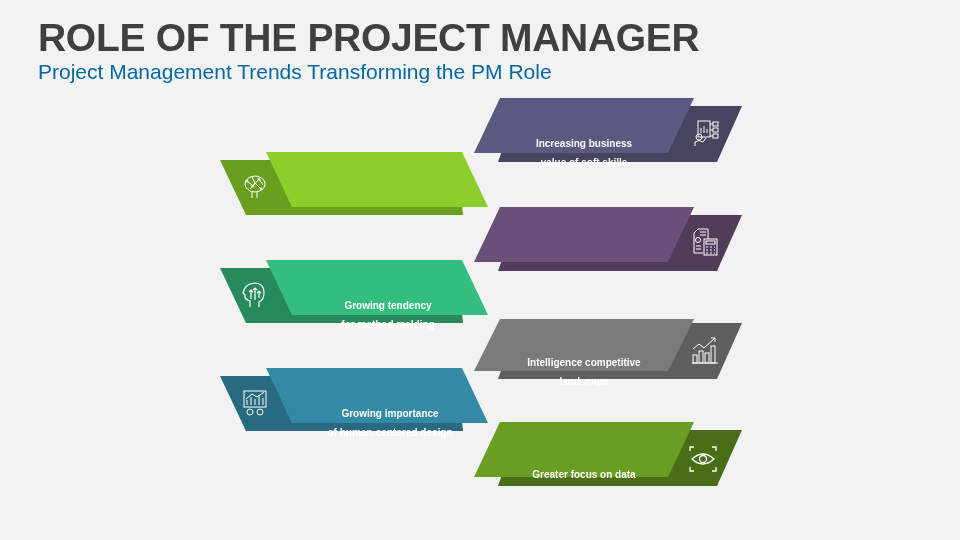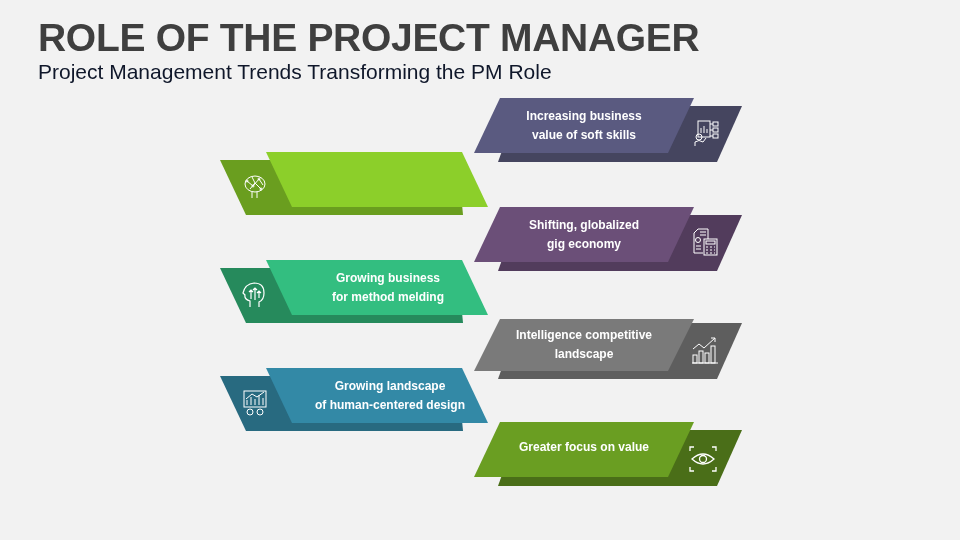--- a/index.html
+++ b/index.html
@@ -1,22 +1,22 @@
 <!DOCTYPE html>
 <html><head>
 <meta charset="utf-8">
 <style>
   * { margin:0; padding:0; box-sizing:border-box; }
   html, body { width:960px; height:540px; overflow:hidden; }
   body { background:#f2f2f2; font-family:"Liberation Sans", "DejaVu Sans", sans-serif; position:relative; }
   .title { position:absolute; left:38px; top:16px; font-size:39px; font-weight:bold; color:#3f3f3f; letter-spacing:-0.3px; }
-  .subtitle { position:absolute; left:38px; top:60px; font-size:21px; color:#0f172a; }
+  .subtitle { position:absolute; left:38px; top:60px; font-size:21px; color:#0369a1; }
   .card { position:absolute; }
   .shape { position:absolute; }
-  .label { position:absolute; color:#fff; font-weight:bold; font-size:12px; line-height:19px; text-align:center; white-space:pre-line; display:flex; align-items:center; justify-content:center; }
+  .label { position:absolute; color:#fff; font-weight:bold; font-size:10px; line-height:19px; text-align:center; white-space:pre-line; display:flex; align-items:center; justify-content:center;margin-top:27px; }
   .icon { position:absolute; width:30px; height:30px; }
   .icon svg { width:100%; height:100%; }
 </style>
 </head>
 <body>
 
 <div class="title">ROLE OF THE PROJECT MANAGER</div>
 <div class="subtitle">Project Management Trends Transforming the PM Role</div>
 
 <div class="card" style="left:218px;top:150px;width:272px;height:68px;">
@@ -41,38 +41,38 @@
   <svg class="shape" width="272" height="68" style="left:0;top:0">
     <polygon points="2,10 240,10 245,65 28,65" fill="#268a5c"></polygon>
     <polygon points="48,2 244,2 270,57 74,57" fill="#33be80"></polygon>
   </svg>
   <div class="icon" style="left:22px;top:22px;">
     <svg viewBox="0 0 30 30" fill="none" stroke="#fff" stroke-width="1.2">
       <path d="M10 27 V21 Q4 19 5 15 L3 13 Q5 4 14 3 Q24 3 24 13 Q24 20 19 22 V27"></path>
       <path d="M11 19 V10 M9 12 L11 10 L13 12 M15 20 V8 M13 10 L15 8 L17 10 M19 18 V11 M17 13 L19 11 L21 13"></path>
     </svg>
   </div>
-  <div class="label" style="left:80px;top:2px;width:180px;height:55px;">Growing business
+  <div class="label" style="left:80px;top:2px;width:180px;height:55px;">Growing tendency
 for method melding</div>
 </div>
 
 <div class="card" style="left:218px;top:366px;width:272px;height:68px;">
   <svg class="shape" width="272" height="68" style="left:0;top:0">
     <polygon points="2,10 240,10 245,65 28,65" fill="#286a80"></polygon>
     <polygon points="48,2 244,2 270,57 74,57" fill="#3389a6"></polygon>
   </svg>
   <div class="icon" style="left:22px;top:22px;">
     <svg viewBox="0 0 30 30" fill="none" stroke="#fff" stroke-width="1">
       <rect x="4" y="3" width="22" height="16"></rect>
       <path d="M7 17 V12 M11 17 V9 M15 17 V11 M19 17 V7 M23 17 V10 M6 11 L12 6 L17 9 L24 4"></path>
       <circle cx="10" cy="24" r="3"></circle>
         <circle cx="20" cy="24" r="3"></circle>
     </svg>
   </div>
-  <div class="label" style="left:72px;top:2px;width:200px;height:55px;">Growing landscape
+  <div class="label" style="left:72px;top:2px;width:200px;height:55px;">Growing importance
 of  human-centered design</div>
 </div>
 
 <div class="card" style="left:472px;top:96px;width:272px;height:68px;">
   <svg class="shape" width="272" height="68" style="left:0;top:0">
     <polygon points="46,10 270,10 245,66 26,66" fill="#45455f"></polygon>
     <polygon points="28,2 222,2 196,57 2,57" fill="#5a5a80"></polygon>
   </svg>
   <div class="icon" style="left:220px;top:22px;">
     <svg viewBox="0 0 30 30" fill="none" stroke="#fff" stroke-width="1">
@@ -100,22 +100,20 @@
       <path d="M4 6 L8 2 H18 V12"></path>
         <path d="M4 6 V26 H13"></path>
       <path d="M10 5 H16 M10 8 H16"></path>
         <circle cx="8" cy="13" r="2.5"></circle>
         <path d="M6 19 H11 M6 22 H11"></path>
       <rect x="14" y="12" width="13" height="16"></rect>
         <rect x="16" y="14" width="9" height="3"></rect>
       <path d="M16 20 H18 M20 20 H22 M24 20 H25 M16 23 H18 M20 23 H22 M24 23 H25 M16 26 H18 M20 26 H22 M24 26 H25"></path>
     </svg>
   </div>
-  <div class="label" style="left:24px;top:2px;width:176px;height:55px;">Shifting, globalized
-gig economy</div>
 </div>
 
 <div class="card" style="left:472px;top:319px;width:272px;height:62px;">
   <svg class="shape" width="272" height="62" style="left:0;top:0">
     <polygon points="46,4 270,4 245,60 26,60" fill="#5e5e5e"></polygon>
     <polygon points="28,0 222,0 196,52 2,52" fill="#7a7a7a"></polygon>
   </svg>
   <div class="icon" style="left:218px;top:16px;">
     <svg viewBox="0 0 30 30" fill="none" stroke="#fff" stroke-width="1">
       <rect x="3" y="20" width="4" height="8"></rect>
@@ -134,14 +132,14 @@
     <polygon points="46,10 270,10 245,66 26,66" fill="#4a6e18"></polygon>
     <polygon points="28,2 222,2 196,57 2,57" fill="#6a9e22"></polygon>
   </svg>
   <div class="icon" style="left:216px;top:24px;">
     <svg viewBox="0 0 30 30" fill="none" stroke="#fff" stroke-width="1.3">
       <path d="M2 7 V3 H6 M24 3 H28 V7 M28 23 V27 H24 M6 27 H2 V23"></path>
       <path d="M4 15 Q15 5 26 15 Q15 25 4 15 Z"></path>
         <circle cx="15" cy="15" r="3.5"></circle>
     </svg>
   </div>
-  <div class="label" style="left:24px;top:2px;width:176px;height:50px;">Greater focus on value</div>
+  <div class="label" style="left:24px;top:2px;width:176px;height:50px;">Greater focus on data</div>
 </div>
 
 </body></html>

